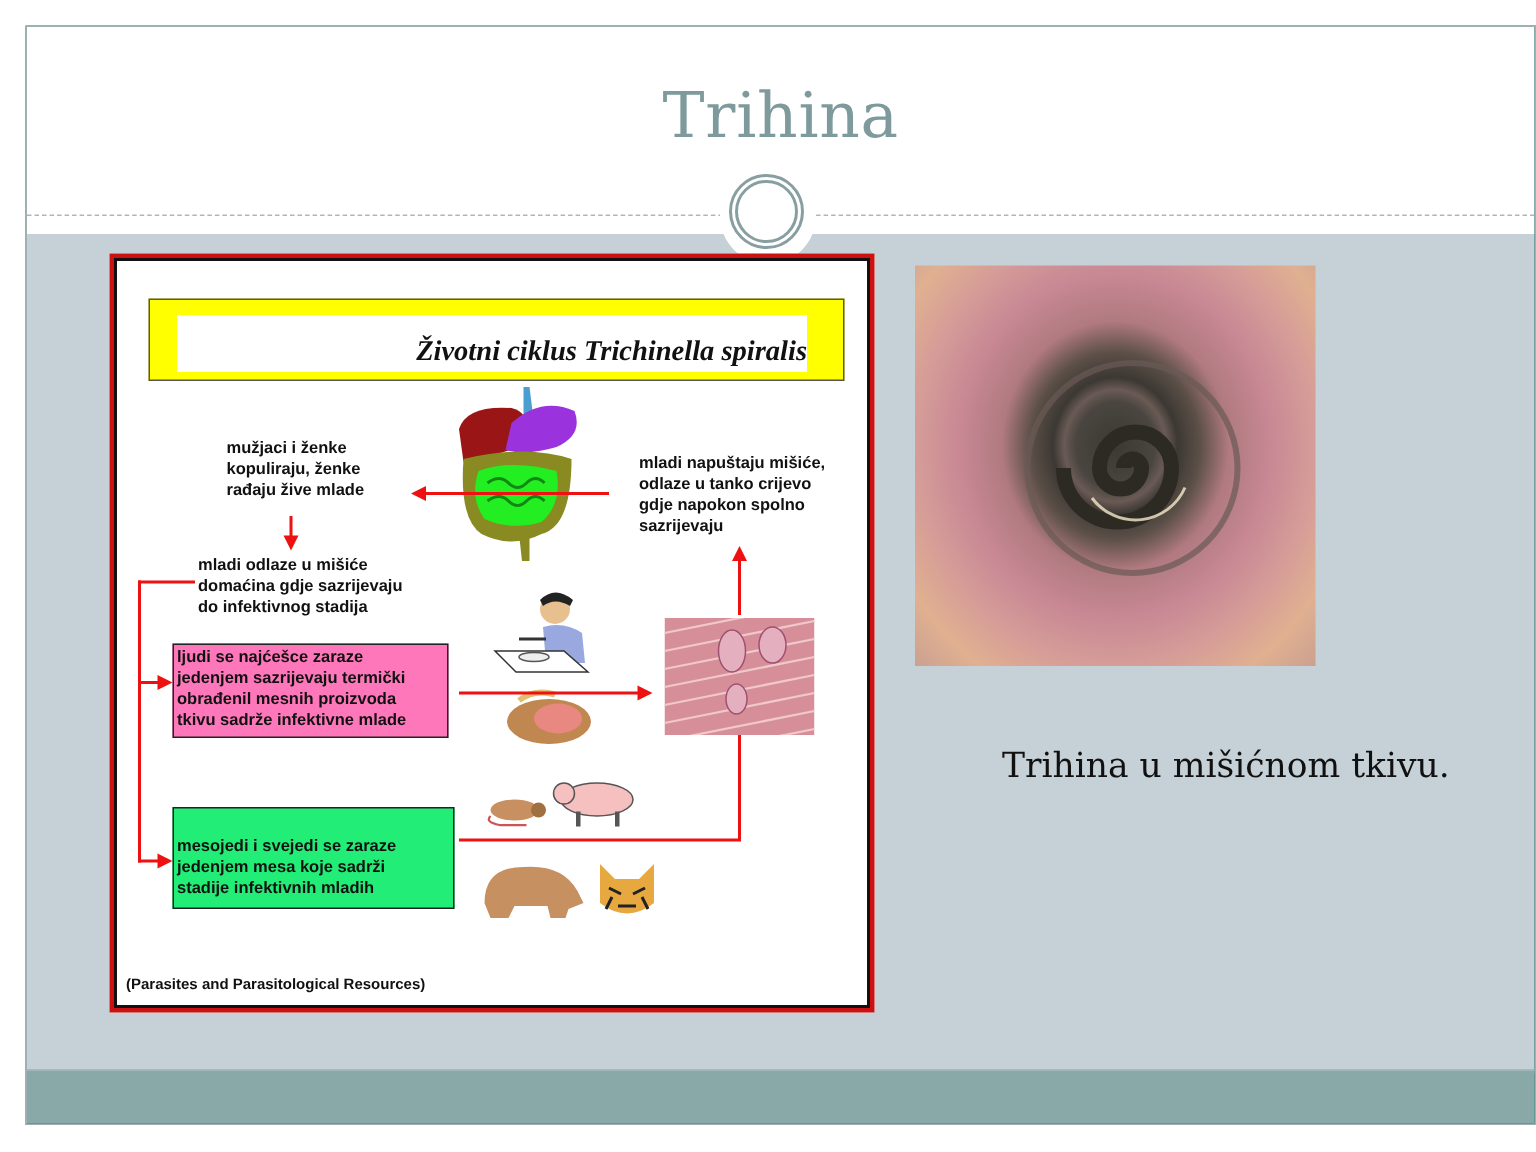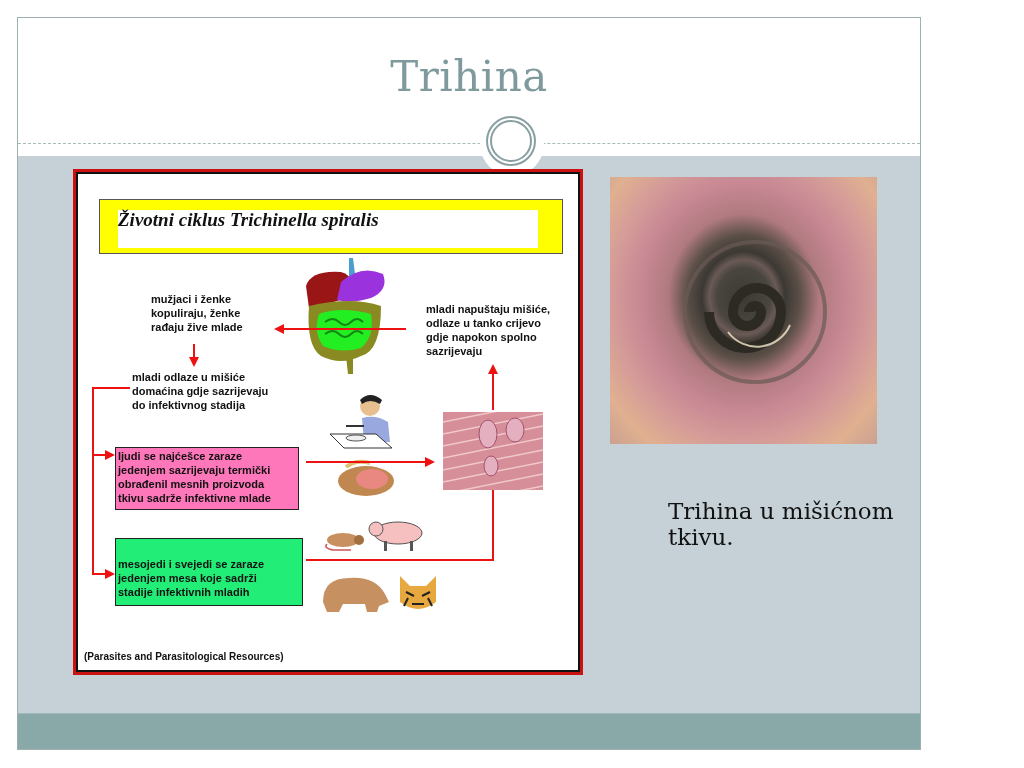--- a/index.html
+++ b/index.html
@@ -1,35 +1,35 @@
 <!DOCTYPE html>
 <html><head>
 <meta charset="utf-8">
 <style>
   html, body { margin:0; padding:0; }
   body { width:1024px; height:768px; background:#ffffff; position:relative; overflow:hidden; font-family:"Liberation Serif", serif; }
-  .slide { position:absolute; left:17px; top:17px; width:904px; height:733px; border:1px solid #9fb0b2; background:#0f766e; box-sizing:border-box; overflow:hidden; }
+  .slide { position:absolute; left:17px; top:17px; width:1007px; height:733px; border:1px solid #9fb0b2; background:#0f766e; box-sizing:border-box; overflow:hidden; }
   .title-area { position:absolute; left:0; top:0; width:100%; height:138px; background:#fff; }
   .title { position:absolute; left:0; right:0; top:34px; text-align:center; font-family:"DejaVu Serif", serif; font-size:42px; color:#7e9a9c; letter-spacing:0.5px; }
   .dash-line { position:absolute; left:0; right:0; top:125px; border-top:1px dashed #a9b9ba; }
   .content-band { position:absolute; left:0; top:138px; width:100%; height:560px; background:#c5d1d7; }
   .footer-band { position:absolute; left:0; bottom:0; width:100%; height:35px; background:#88a9a7; border-top:1px solid #9fb7b6; }
   .ring-bg { position:absolute; left:462px; top:94px; width:64px; height:64px; border-radius:50%; background:#ffffff; }
   .ring { position:absolute; left:468px; top:98px; width:50px; height:50px; border-radius:50%; border:2px solid #889fa1; box-sizing:border-box; background:#fff; }
   .ring-inner { position:absolute; left:472px; top:102px; width:42px; height:42px; border-radius:50%; border:2px solid #889fa1; box-sizing:border-box; }
 
   
   .diagram { position:absolute; left:55px; top:151px; width:510px; height:506px; background:#ffffff; border:3px solid #cc1111; box-shadow: inset 0 0 0 2px #111; box-sizing:border-box; font-family:"Liberation Sans", sans-serif; }
   .diag-title-box { position:absolute; left:23px; top:27px; width:464px; height:55px; background:#ffff00; border:1px solid #555; box-sizing:border-box; }
   .diag-title-inner { position:absolute; left:18px; top:10px; width:420px; height:38px; background:#fff; }
-  .diag-title { position:absolute; left:0; right:0; text-align:left; font-family:"Liberation Serif", serif; font-style:italic; font-weight:bold; font-size:19px; color:#111; line-height:19px; }
+  .diag-title { position:absolute; left:0; right:0; text-align:right; font-family:"Liberation Serif", serif; font-style:italic; font-weight:bold; font-size:19px; color:#111; line-height:19px;margin-top:15px; }
   .diag-title.l1 { top:10px; }
   .diag-title.l2 { top:30px; }
   .txt { position:absolute; font-size:11px; font-weight:bold; color:#111; line-height:14px; }
-  .box-pink { position:absolute; left:39px; top:257px; width:184px; height:63px; background:#ff77bb; border:1px solid #222; box-sizing:border-box; padding:1px 2px; font-size:11px; font-weight:bold; line-height:14px; color:#111;margin-top:18px; }
+  .box-pink { position:absolute; left:39px; top:257px; width:184px; height:63px; background:#ff77bb; border:1px solid #222; box-sizing:border-box; padding:1px 2px; font-size:11px; font-weight:bold; line-height:14px; color:#111; }
   .box-green { position:absolute; left:39px; top:366px; width:188px; height:68px; background:#22ee77; border:1px solid #222; box-sizing:border-box; padding:18px 2px; font-size:11px; font-weight:bold; line-height:14px; color:#111; }
   .credit { position:absolute; left:8px; bottom:10px; font-size:10px; font-weight:bold; color:#111; }
   .red { position:absolute; background:#ee1111; }
   .arrow-r { position:absolute; width:0; height:0; border-top:5px solid transparent; border-bottom:5px solid transparent; border-left:10px solid #ee1111; }
   .arrow-l { position:absolute; width:0; height:0; border-top:5px solid transparent; border-bottom:5px solid transparent; border-right:10px solid #ee1111; }
   .arrow-d { position:absolute; width:0; height:0; border-left:5px solid transparent; border-right:5px solid transparent; border-top:10px solid #ee1111; }
   .arrow-u { position:absolute; width:0; height:0; border-left:5px solid transparent; border-right:5px solid transparent; border-bottom:10px solid #ee1111; }
 
   
   .photo { position:absolute; left:592px; top:159px; width:267px; height:267px; overflow:hidden;

